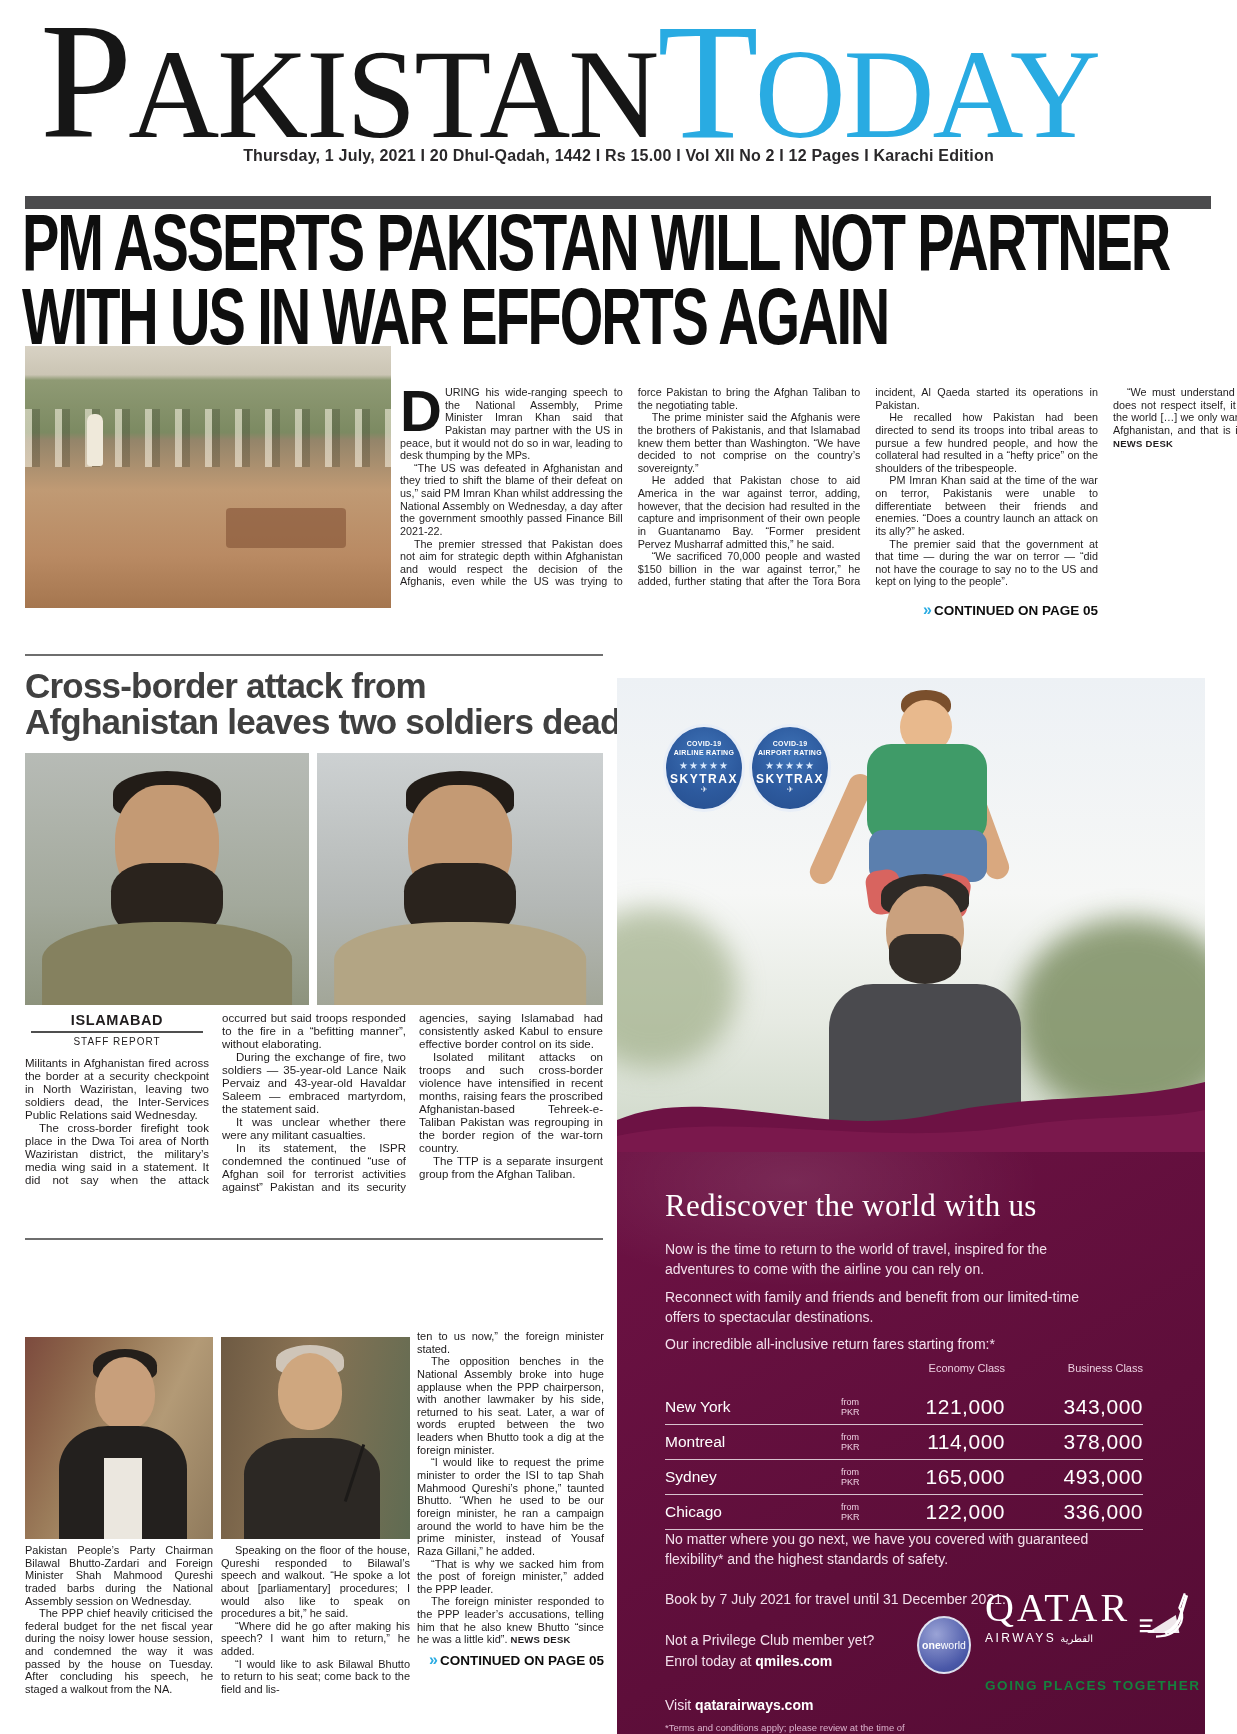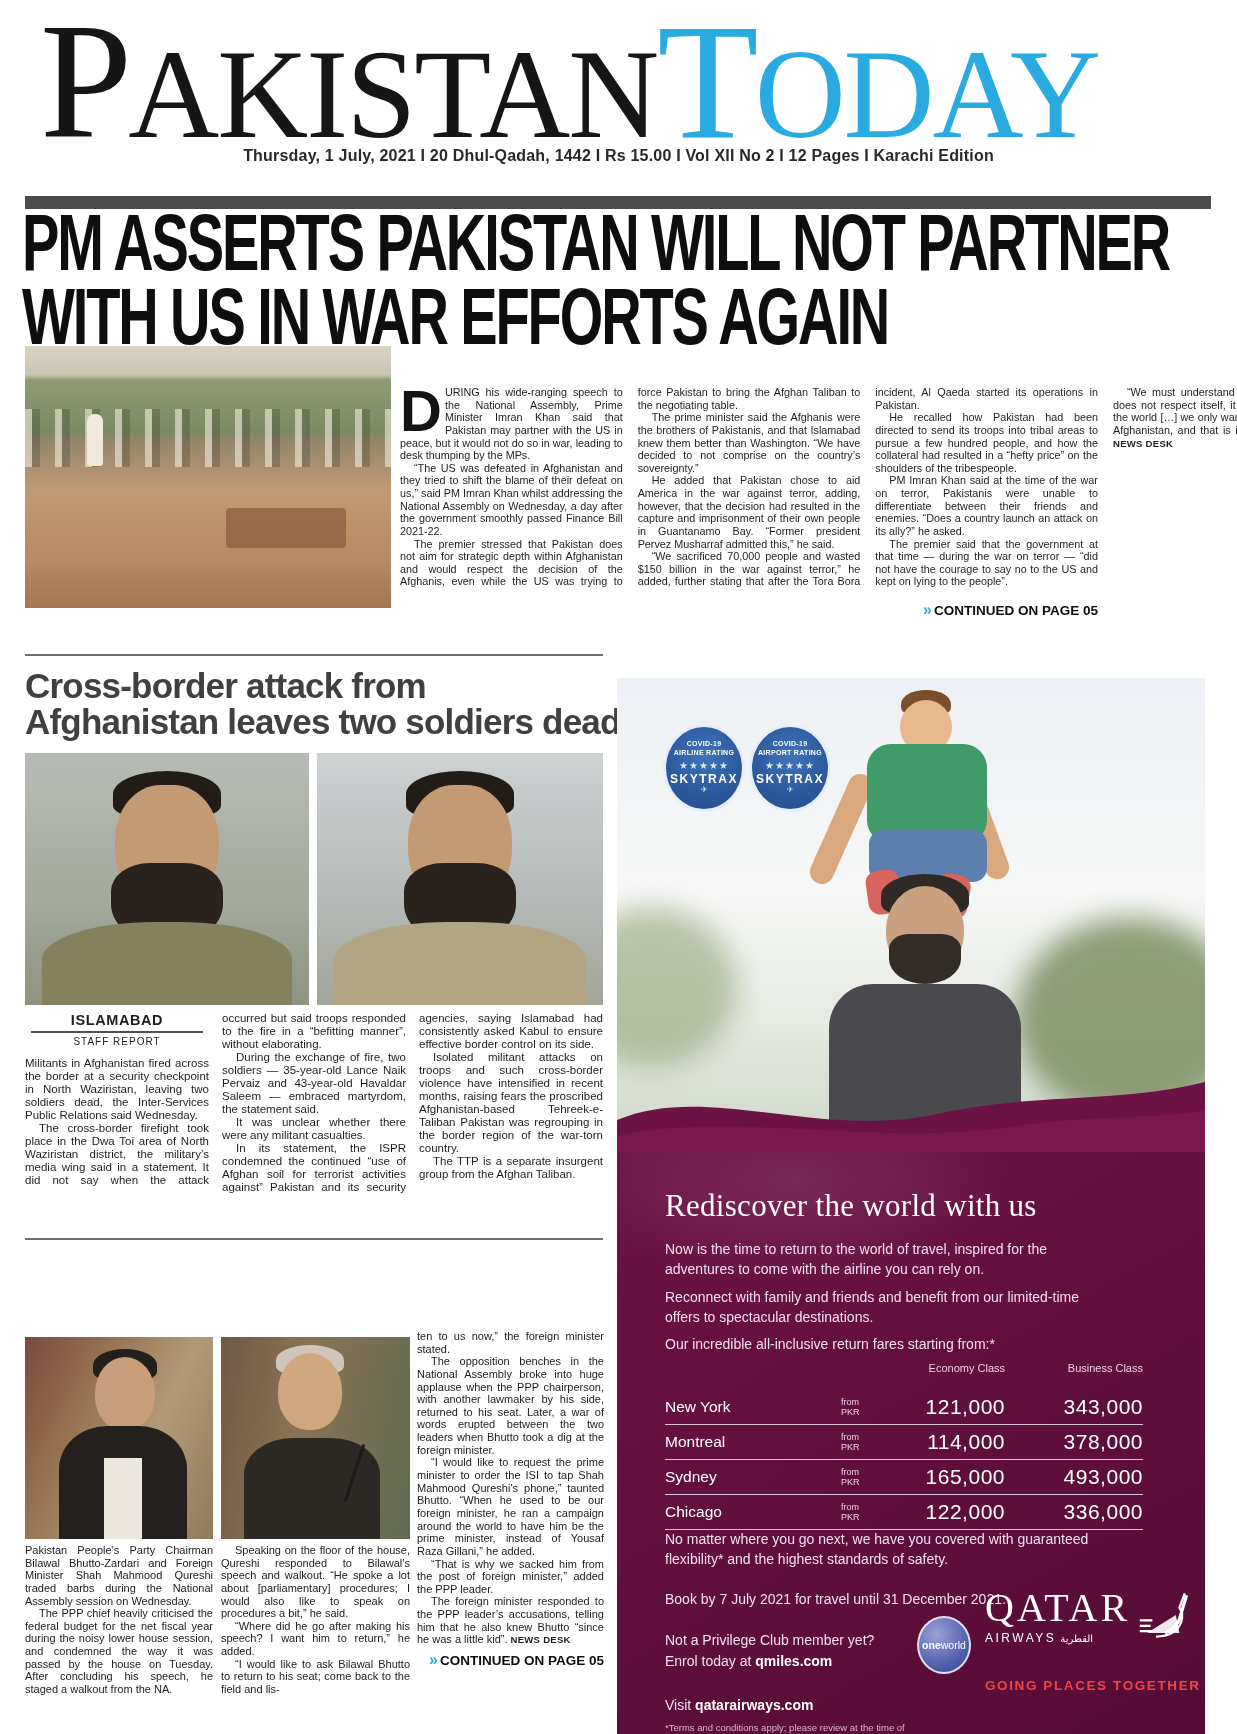--- a/index.html
+++ b/index.html
@@ -140,21 +140,21 @@
   .ad-terms{position:absolute;left:48px;top:1044px;width:270px;font-size:9.5px;line-height:1.3;color:#dcb4cd}
 
   .ad-oneworld{position:absolute;left:300px;top:938px;width:54px;height:58px;border-radius:50%;
     background:radial-gradient(circle at 35% 30%,#9aa3d6,#4a58a8 70%,#39488f);border:2px solid rgba(255,255,255,.8);
     color:#fff;display:flex;align-items:center;justify-content:center;font-size:10.5px}
   .ad-logo{position:absolute;left:368px;top:910px;color:#fff;white-space:nowrap}
   .q-row{display:flex;align-items:flex-start;gap:8px}
   .q-main{font-family:"Liberation Serif",serif;font-size:40px;line-height:1;letter-spacing:3px}
   .q-sub{font-size:12px;letter-spacing:2.5px;margin-top:3px}
   .q-ar{font-family:Liberation Sans, sans-serif;font-size:10px;letter-spacing:0;margin-left:4px}
-  .ad-tagline{position:absolute;left:368px;top:1000px;font-size:13.5px;font-weight:bold;letter-spacing:1.6px;color:#ef4444}
+  .ad-tagline{position:absolute;left:368px;top:1000px;font-size:13.5px;font-weight:bold;letter-spacing:1.6px;color:#15803d}
 </style>
 </head>
 <body>
 
 <div class="page">
 
   <div class="abs masthead">
     <span class="mh-big">P</span><span class="mh-small">AKISTAN</span><span class="mh-big mh-blue">T</span><span class="mh-small mh-blue">ODAY</span>
   </div>
   <div class="abs dateline">Thursday, 1 July, 2021 I 20 Dhul-Qadah, 1442 I Rs 15.00 I Vol XII No 2 I 12 Pages I Karachi Edition</div>

